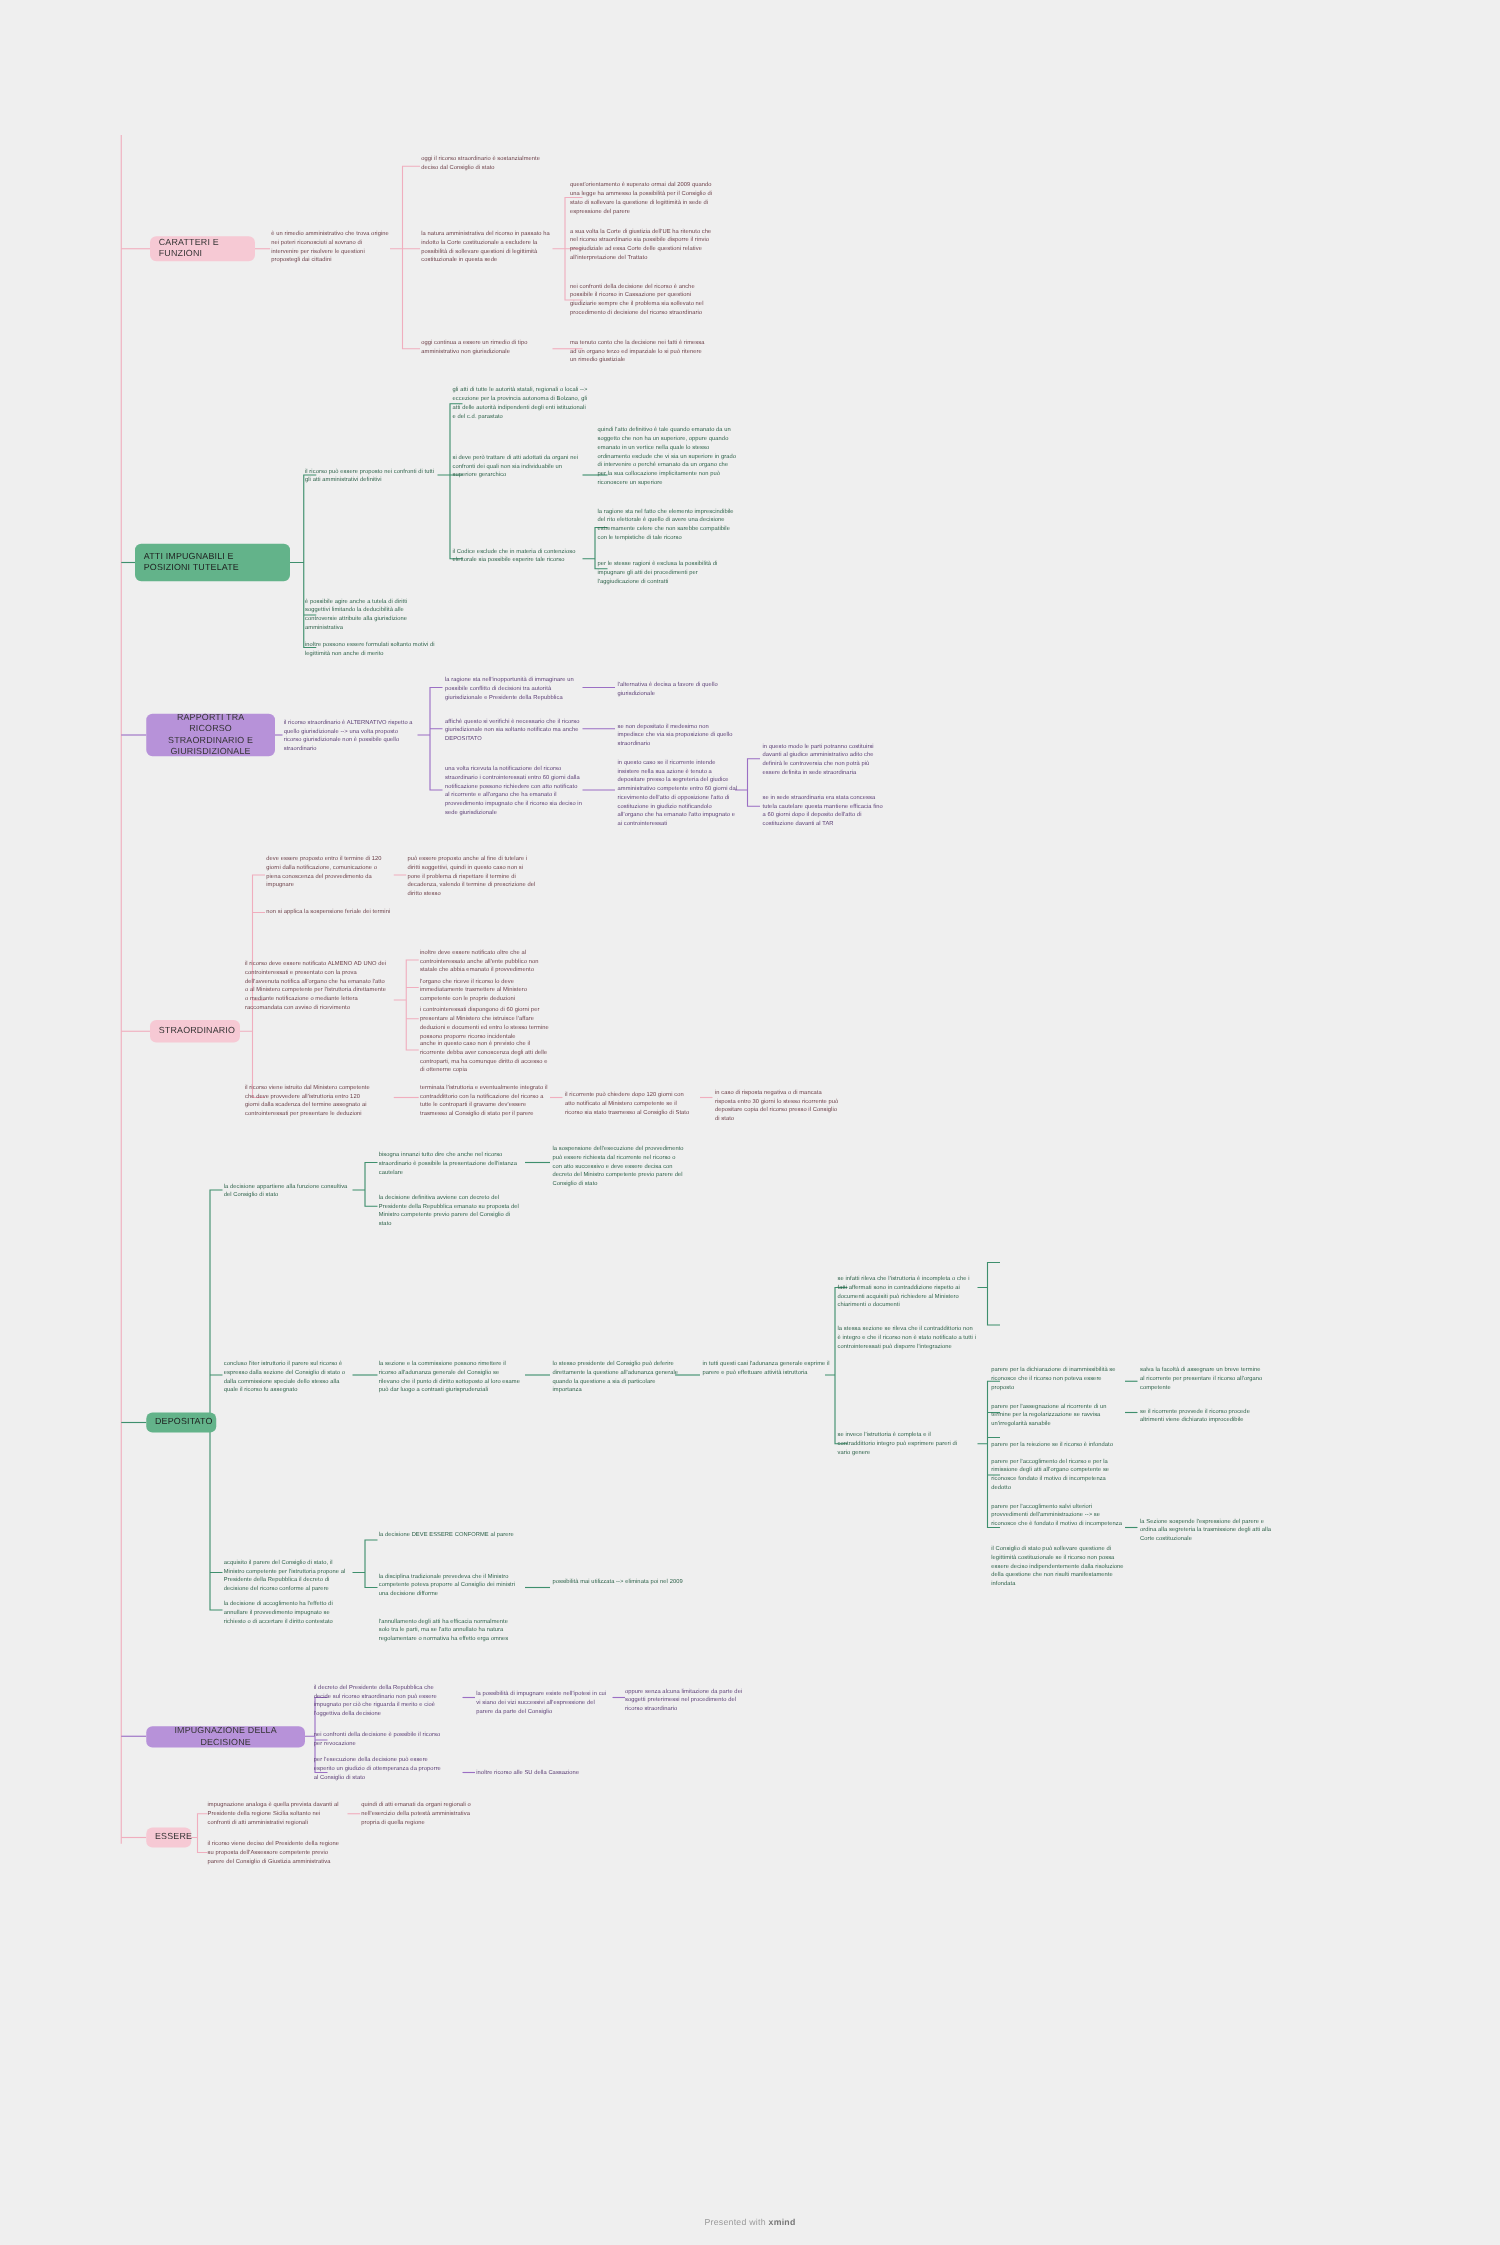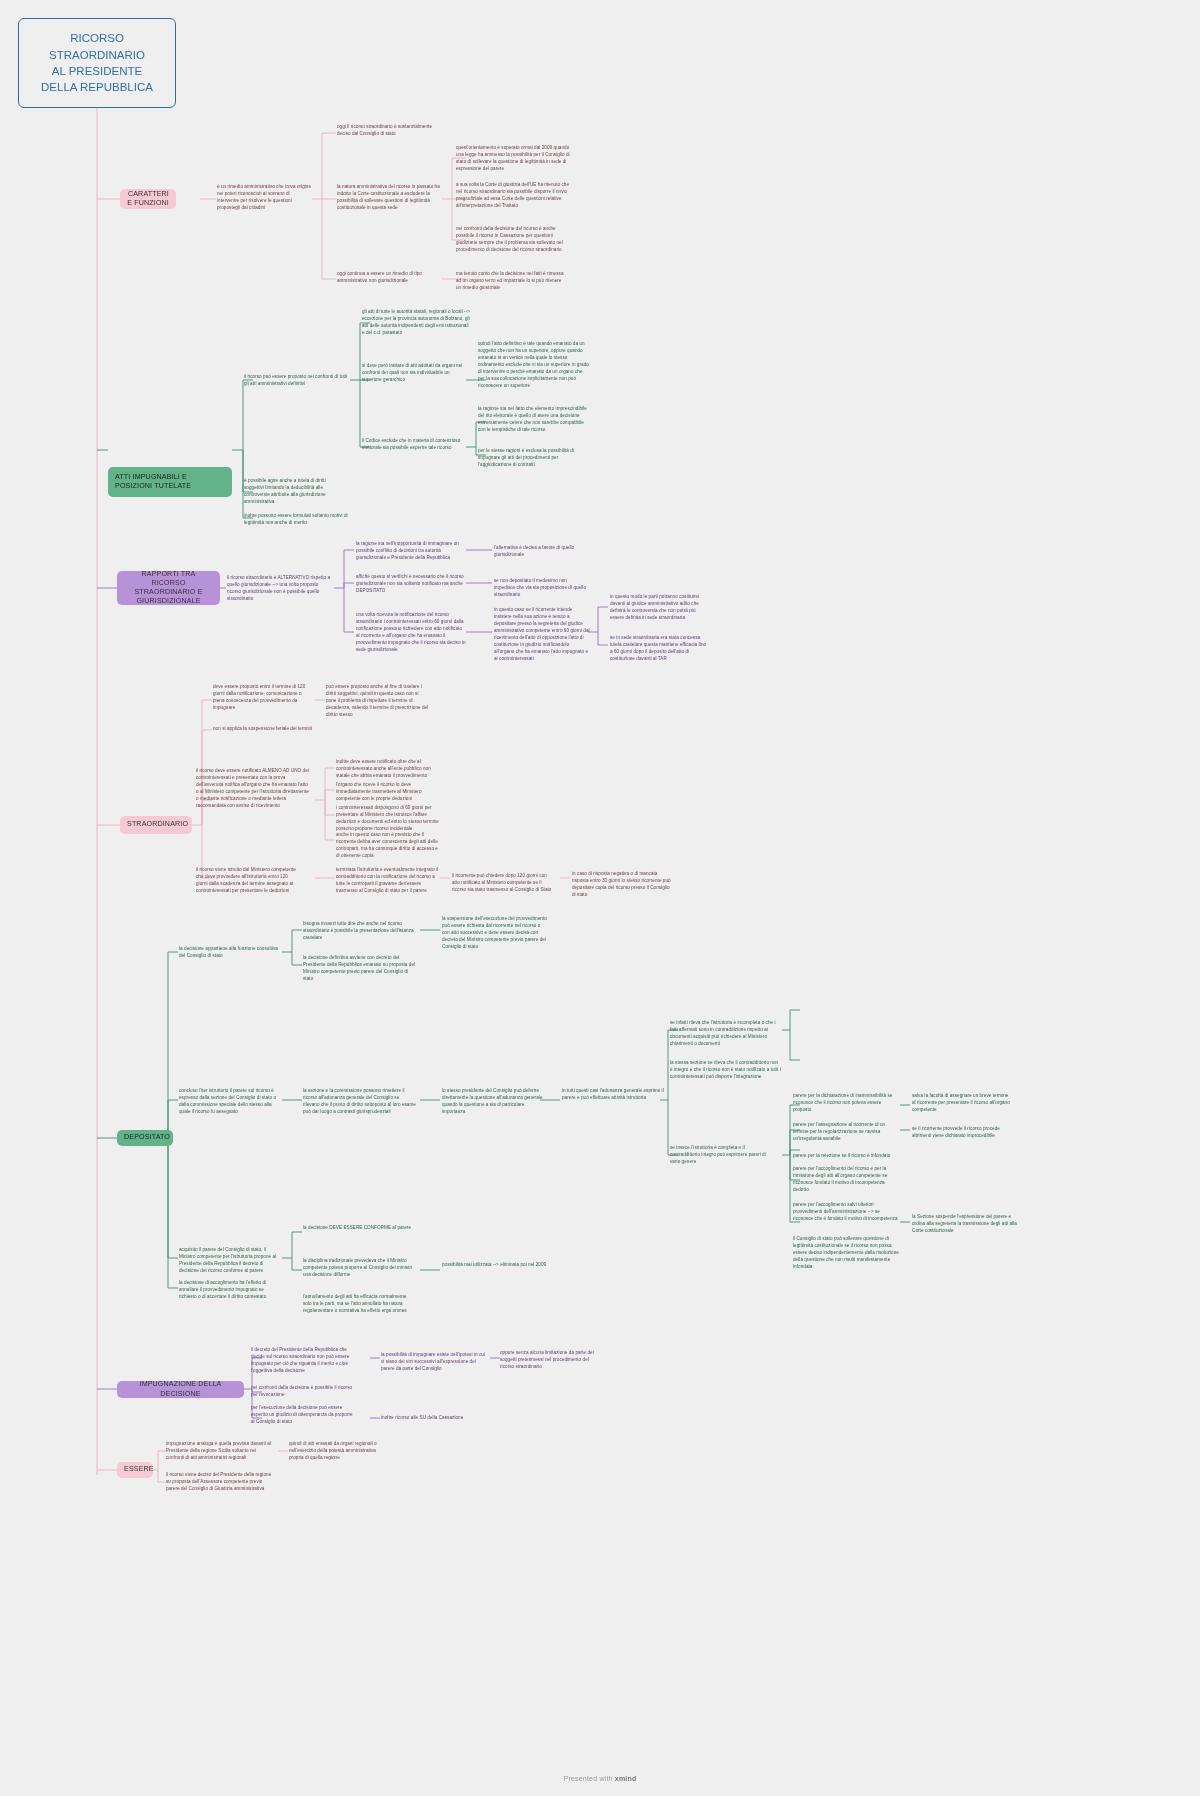--- a/index.html
+++ b/index.html
@@ -132,40 +132,32 @@
       <path d="M244 1389 L252 1389 L252 1358 L262 1358 M252 1389 L252 1392 L262 1392 M252 1389 L252 1418 L262 1418" stroke="#9b6fc4"></path>
       <path d="M370 1358 L380 1358" stroke="#9b6fc4"></path>
       <path d="M370 1418 L380 1418" stroke="#9b6fc4"></path>
       <path d="M490 1358 L500 1358" stroke="#9b6fc4"></path>
 
       <path d="M152 1470 L158 1470 L158 1451 L166 1451 M158 1470 L158 1482 L166 1482" stroke="#f0aebe"></path>
       <path d="M278 1451 L288 1451" stroke="#f0aebe"></path>
     </g>
   </svg>
 
-  <div class="root-node">
-    <div>
-      <span class="root-text">RICORSO</span>
-      <span class="root-text">STRAORDINARIO</span>
-      <span class="root-text">AL PRESIDENTE</span>
-      <span class="root-text">DELLA REPUBBLICA</span>
-    </div>
-  </div>
-
-  <div class="branch-label bl-pink" style="left:120px; top:189px; width:56px; height:20px;text-align:right;">CARATTERI E FUNZIONI</div>
+
+  <div class="branch-label bl-pink" style="left:120px; top:189px; width:84px; height:20px;">CARATTERI E FUNZIONI</div>
   <div class="node t-pink" style="left:217px; top:184px; width:95px;">è un rimedio amministrativo che trova origine nei poteri riconosciuti al sovrano di intervenire per risolvere le questioni propostegli dai cittadini</div>
   <div class="node t-pink" style="left:337px; top:124px; width:105px;">oggi il ricorso straordinario è sostanzialmente deciso dal Consiglio di stato</div>
   <div class="node t-pink" style="left:337px; top:184px; width:105px;">la natura amministrativa del ricorso in passato ha indotto la Corte costituzionale a escludere la possibilità di sollevare questioni di legittimità costituzionale in questa sede</div>
   <div class="node t-pink" style="left:337px; top:271px; width:105px;">oggi continua a essere un rimedio di tipo amministrativo non giurisdizionale</div>
   <div class="node t-pink" style="left:456px; top:145px; width:118px;">quest'orientamento è superato ormai dal 2009 quando una legge ha ammesso la possibilità per il Consiglio di stato di sollevare la questione di legittimità in sede di espressione del parere</div>
   <div class="node t-pink" style="left:456px; top:182px; width:118px;">a sua volta la Corte di giustizia dell'UE ha ritenuto che nel ricorso straordinario sia possibile disporre il rinvio pregiudiziale ad essa Corte delle questioni relative all'interpretazione del Trattato</div>
   <div class="node t-pink" style="left:456px; top:226px; width:118px;">nei confronti della decisione del ricorso è anche possibile il ricorso in Cassazione per questioni giudiziarie sempre che il problema sia sollevato nel procedimento di decisione del ricorso straordinario</div>
   <div class="node t-pink" style="left:456px; top:271px; width:110px;">ma tenuto conto che la decisione nei fatti è rimessa ad un organo terzo ed imparziale lo si può ritenere un rimedio giustiziale</div>
 
-  <div class="branch-label bl-green" style="left:108px; top:435px; width:124px; height:30px;margin-top:32px;">ATTI IMPUGNABILI E POSIZIONI TUTELATE</div>
+  <div class="branch-label bl-green" style="left:108px; top:435px; width:124px; height:30px;">ATTI IMPUGNABILI E POSIZIONI TUTELATE</div>
   <div class="node t-green" style="left:244px; top:374px; width:104px;">il ricorso può essere proposto nei confronti di tutti gli atti amministrativi definitivi</div>
   <div class="node t-green" style="left:244px; top:478px; width:100px;">è possibile agire anche a tutela di diritti soggettivi limitando la deducibilità alle controversie attribuite alla giurisdizione amministrativa</div>
   <div class="node t-green" style="left:244px; top:513px; width:108px;">inoltre possono essere formulati soltanto motivi di legittimità non anche di merito</div>
   <div class="node t-green" style="left:362px; top:309px; width:108px;">gli atti di tutte le autorità statali, regionali o locali --&gt; eccezione per la provincia autonoma di Bolzano, gli atti delle autorità indipendenti degli enti istituzionali e del c.d. parastato</div>
   <div class="node t-green" style="left:362px; top:363px; width:108px;">si deve però trattare di atti adottati da organi nei confronti dei quali non sia individuabile un superiore gerarchico</div>
   <div class="node t-green" style="left:362px; top:438px; width:110px;">il Codice esclude che in materia di contenzioso elettorale sia possibile esperire tale ricorso</div>
   <div class="node t-green" style="left:478px; top:341px; width:112px;">quindi l'atto definitivo è tale quando emanato da un soggetto che non ha un superiore, oppure quando emanato in un vertice nella quale lo stesso ordinamento esclude che vi sia un superiore in grado di intervenire o perché emanato da un organo che per la sua collocazione implicitamente non può riconoscere un superiore</div>
   <div class="node t-green" style="left:478px; top:406px; width:112px;">la ragione sta nel fatto che elemento imprescindibile del rito elettorale è quello di avere una decisione estremamente celere che non sarebbe compatibile con le tempistiche di tale ricorso</div>
   <div class="node t-green" style="left:478px; top:448px; width:112px;">per le stesse ragioni è esclusa la possibilità di impugnare gli atti dei procedimenti per l'aggiudicazione di contratti</div>
 

